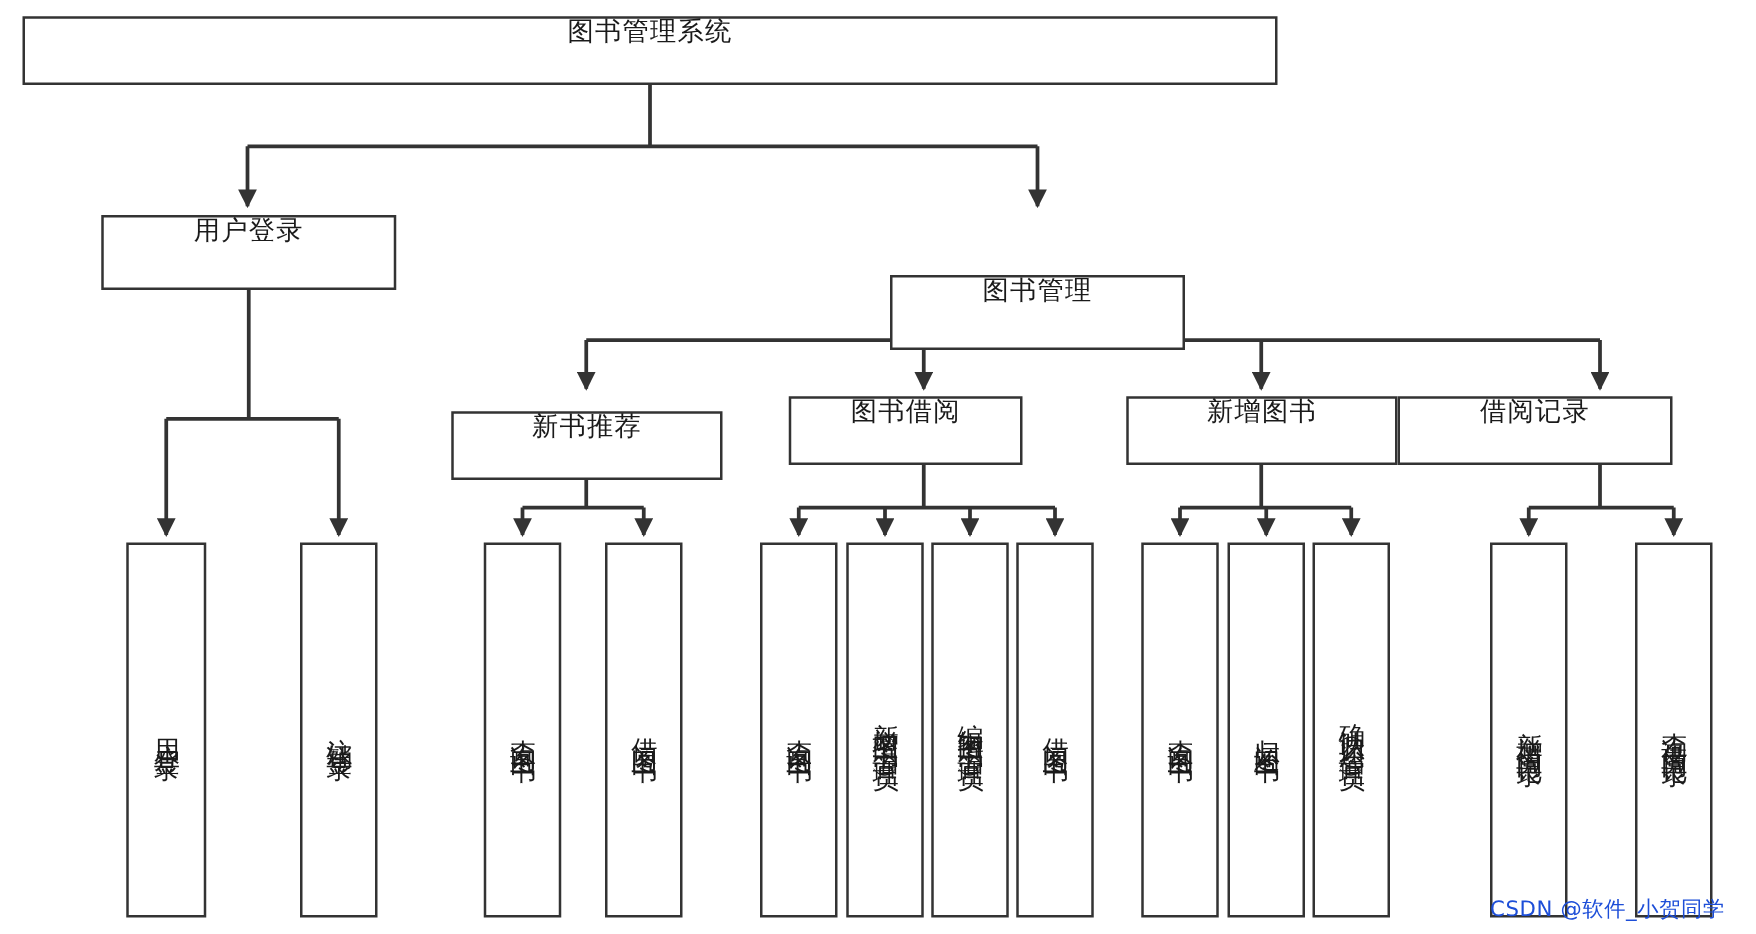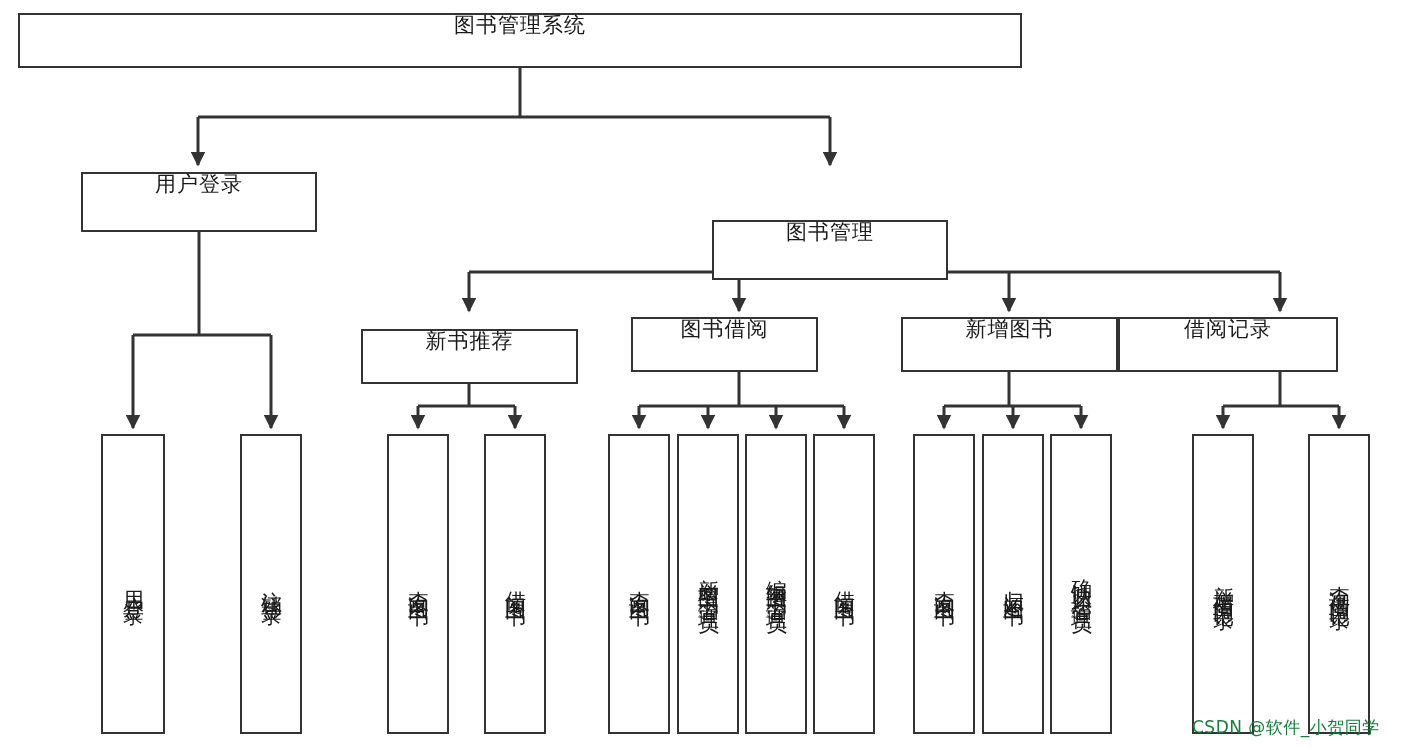--- a/index.html
+++ b/index.html
@@ -43,21 +43,21 @@
     writing-mode: vertical-rl;
     text-orientation: upright;
     letter-spacing: 5px;
     line-height: 1;
     white-space: nowrap;
     text-align: center;
   }
   .watermark {
     position: absolute;
     font-size: 17px;
-    color: #15803d;
+    color: #1d4ed8;
     white-space: nowrap;
     letter-spacing: 0.5px;
   }
 </style>
 </head>
 <body>
 
 <div id="diagram-root">
 
   <svg class="canvas" viewBox="0 0 1405 747" xmlns="http://www.w3.org/2000/svg">

